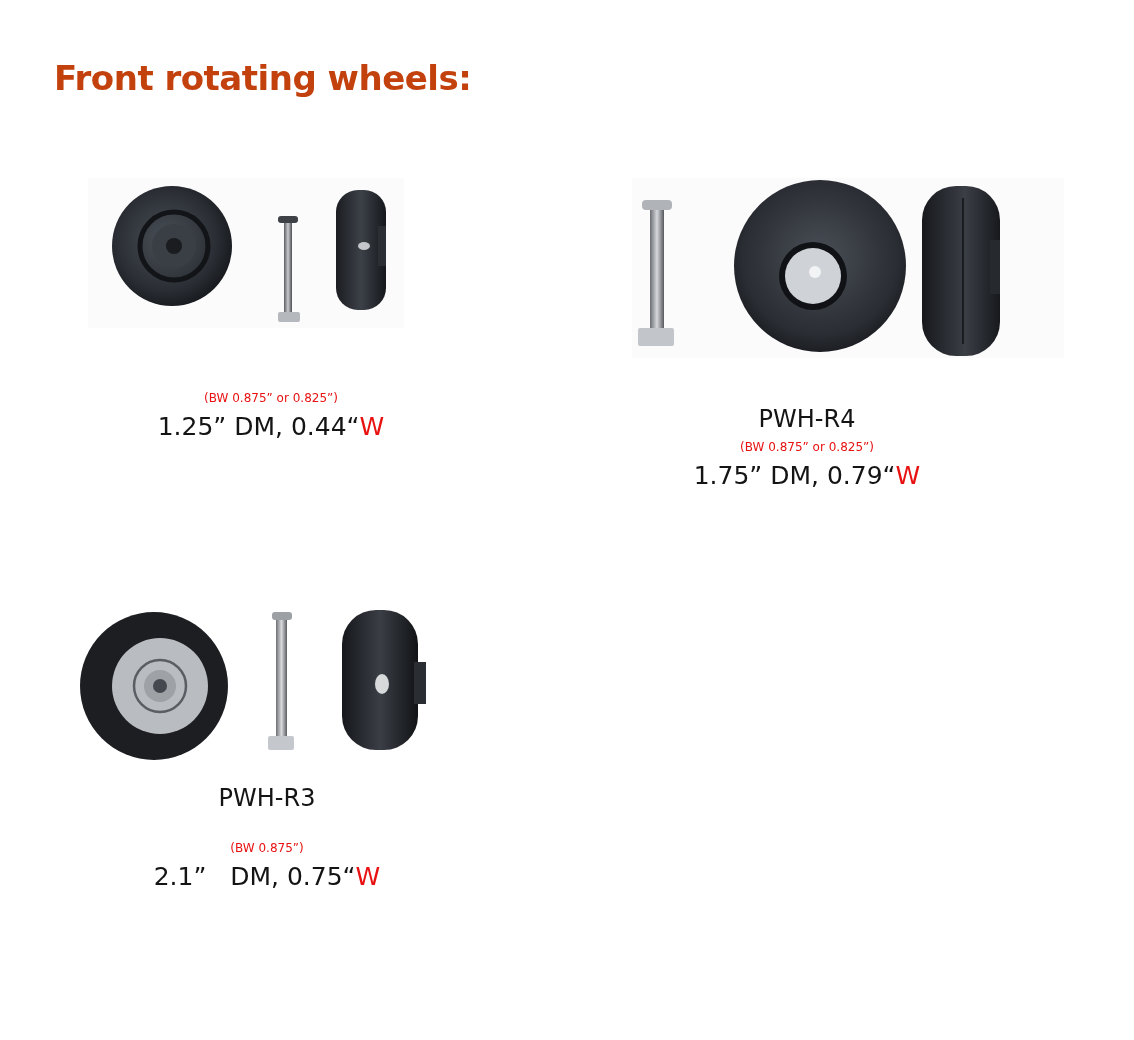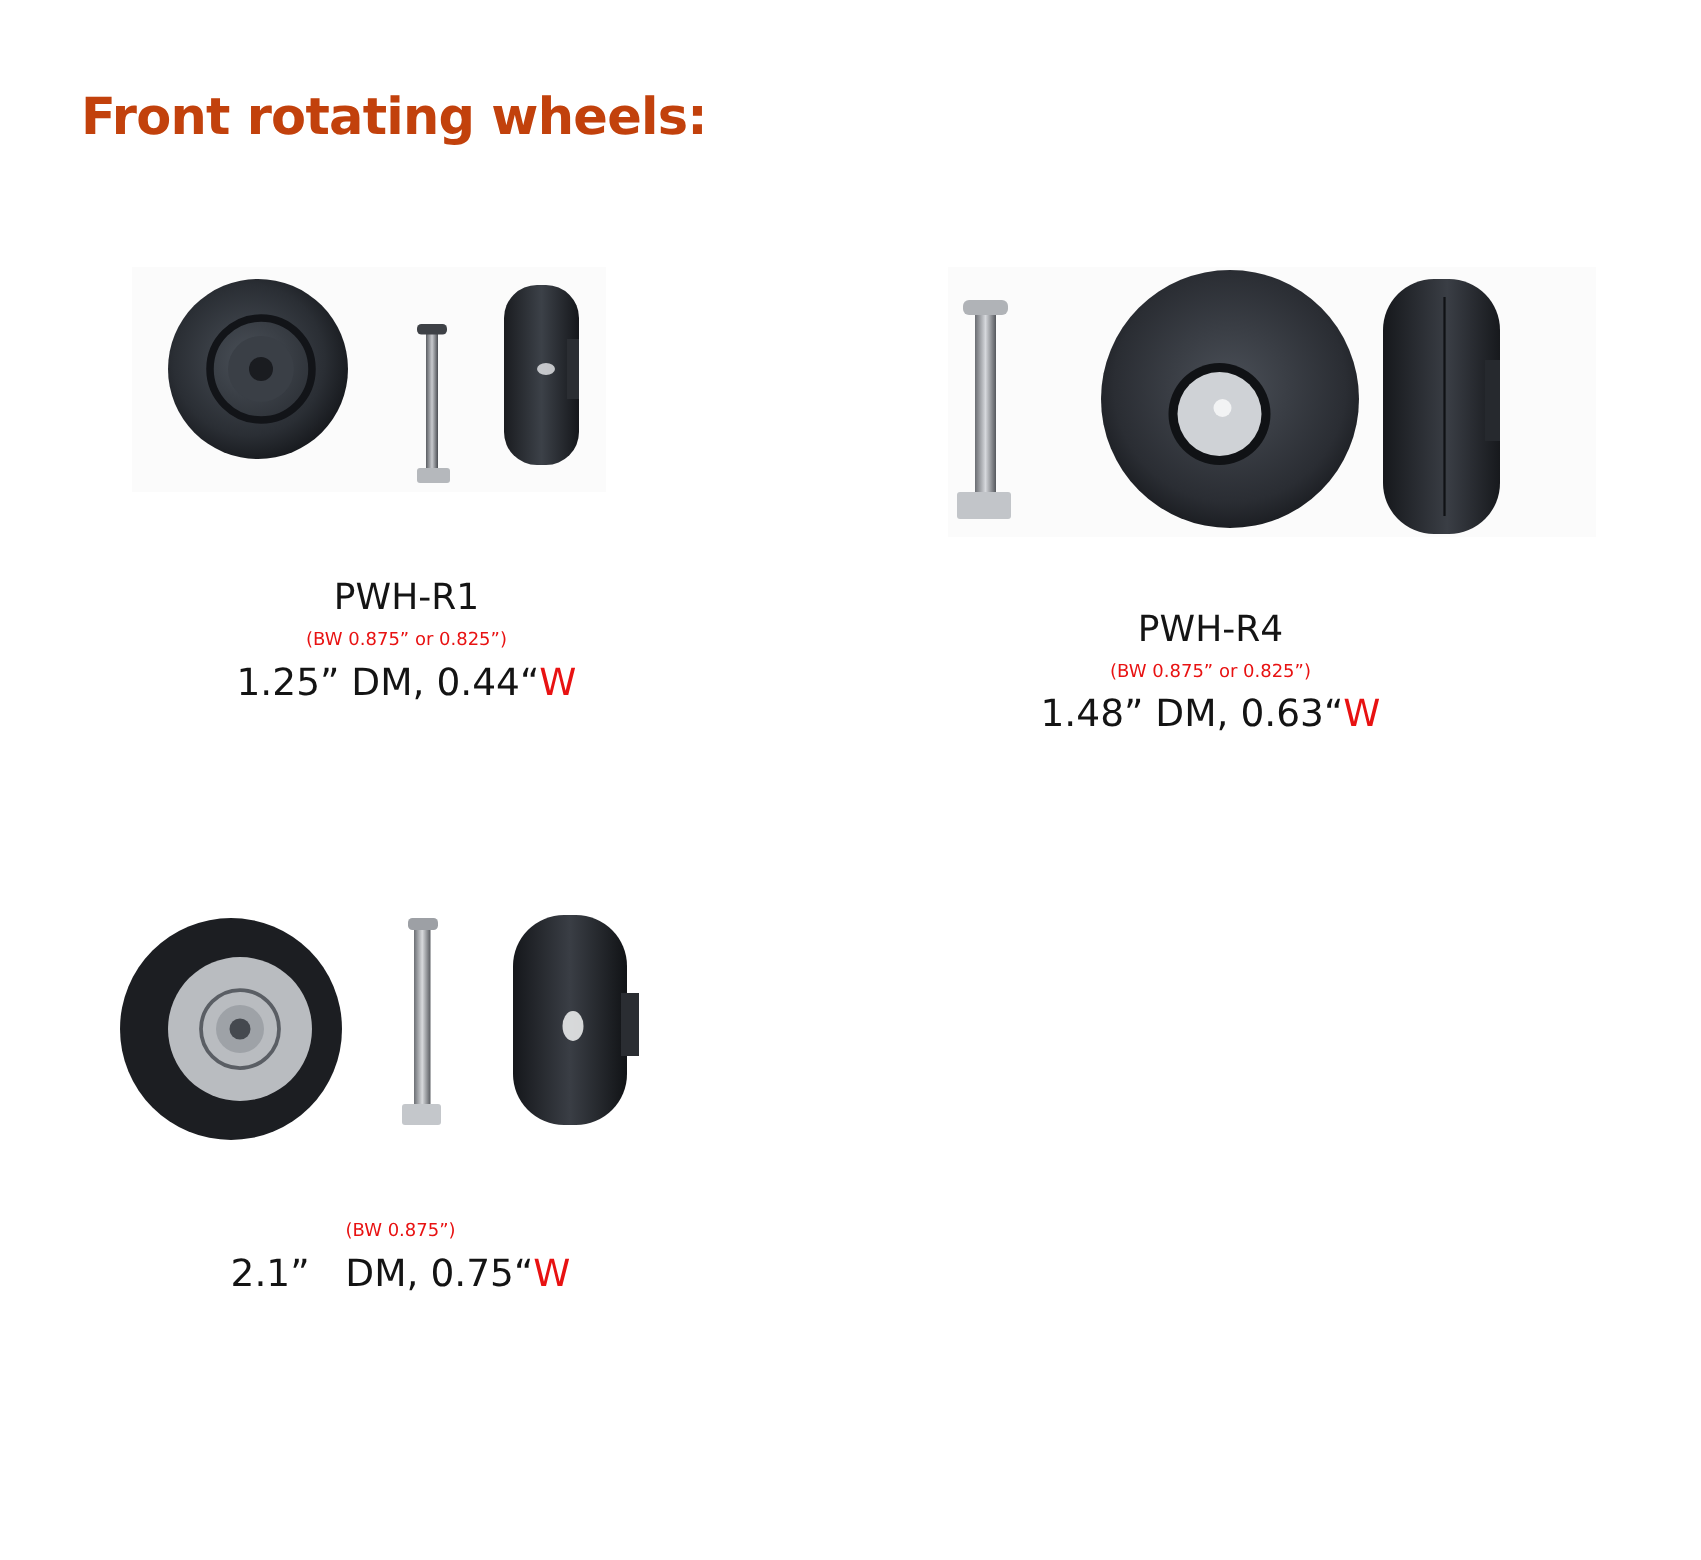--- a/index.html
+++ b/index.html
@@ -48,21 +48,20 @@
       <rect x="190" y="134" width="22" height="10" rx="2" fill="#b5b8bc"></rect>
     </g>
     <g>
       <rect x="248" y="12" width="50" height="120" rx="22" fill="url(#r1side)"></rect>
       <rect x="290" y="48" width="8" height="40" fill="#2b2e33"></rect>
       <ellipse cx="276" cy="68" rx="6" ry="4" fill="#e8eaec" opacity="0.8"></ellipse>
     </g>
   </svg>
 </div>
 <div class="label" style="left:140px;top:384px;width:262px;">
-  <div class="code">PWH-R1</div>
   <div class="bw">(BW 0.875” or 0.825”)</div>
   <div class="dim"><span>1.25” DM, 0.44“</span><span class="w">W</span></div>
 </div>
 
 <div class="photo" style="left:632px;top:178px;width:432px;height:180px;">
   <svg width="432" height="180" viewBox="0 0 432 180">
     <defs>
       <radialGradient id="r4face" cx="50%" cy="45%" r="60%">
         <stop offset="0" stop-color="#4a4f57"></stop>
           <stop offset="0.75" stop-color="#2a2d33"></stop>
@@ -93,21 +92,21 @@
     <g>
       <rect x="290" y="8" width="78" height="170" rx="34" fill="url(#r4side)"></rect>
       <rect x="358" y="62" width="10" height="54" fill="#26292e"></rect>
       <line x1="331" y1="20" x2="331" y2="166" stroke="#101215" stroke-width="1.5"></line>
     </g>
   </svg>
 </div>
 <div class="label" style="left:676px;top:384px;width:262px;margin-top:21px;">
   <div class="code">PWH-R4</div>
   <div class="bw">(BW 0.875” or 0.825”)</div>
-  <div class="dim"><span>1.48” DM, 0.63“</span><span class="w">W</span></div>
+  <div class="dim"><span>1.75” DM, 0.79“</span><span class="w">W</span></div>
 </div>
 
 <div class="photo" style="left:76px;top:606px;width:370px;height:154px;background:#ffffff;">
   <svg width="370" height="154" viewBox="0 0 370 154">
     <defs>
       <linearGradient id="r3side" x1="0" x2="1">
         <stop offset="0" stop-color="#15171b"></stop>
           <stop offset="0.5" stop-color="#3a3e45"></stop>
           <stop offset="1" stop-color="#111316"></stop>
       </linearGradient>
@@ -130,15 +129,16 @@
       <rect x="192" y="130" width="26" height="14" rx="2" fill="#c4c7cb"></rect>
     </g>
     <g>
       <rect x="266" y="4" width="76" height="140" rx="34" fill="url(#r3side)"></rect>
       <rect x="338" y="56" width="12" height="42" fill="#2a2d32"></rect>
       <ellipse cx="306" cy="78" rx="7" ry="10" fill="#f3f4f5" opacity="0.85"></ellipse>
     </g>
   </svg>
 </div>
 <div class="label" style="left:136px;top:784px;width:262px;">
+  <div class="code">PWH-R3</div>
   <div class="bw" style="margin-top:28px;">(BW 0.875”)</div>
   <div class="dim"><span>2.1”   DM, 0.75“</span><span class="w">W</span></div>
 </div>
 
 </body></html>

